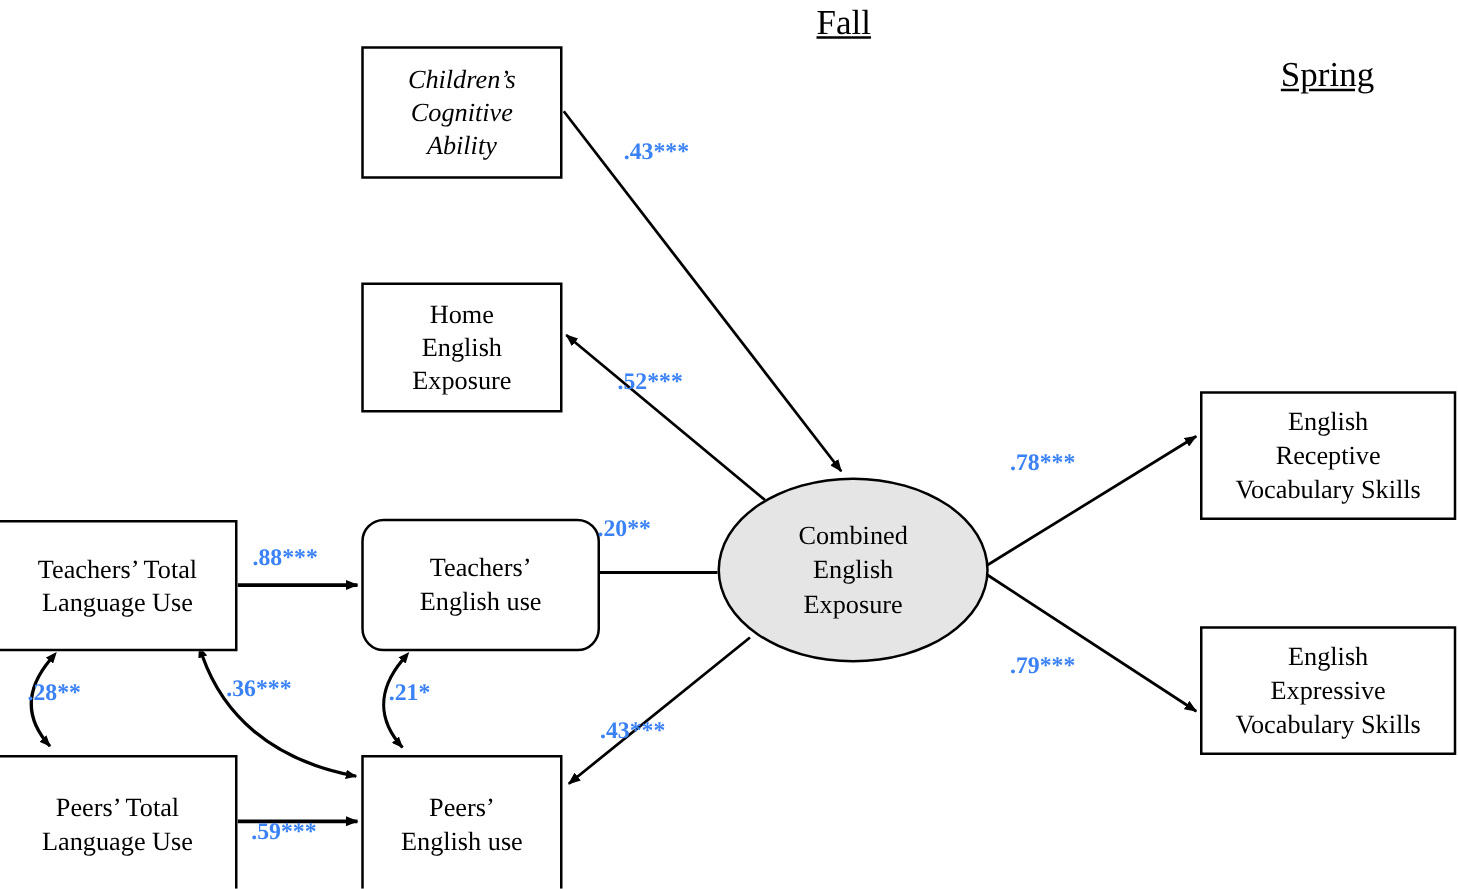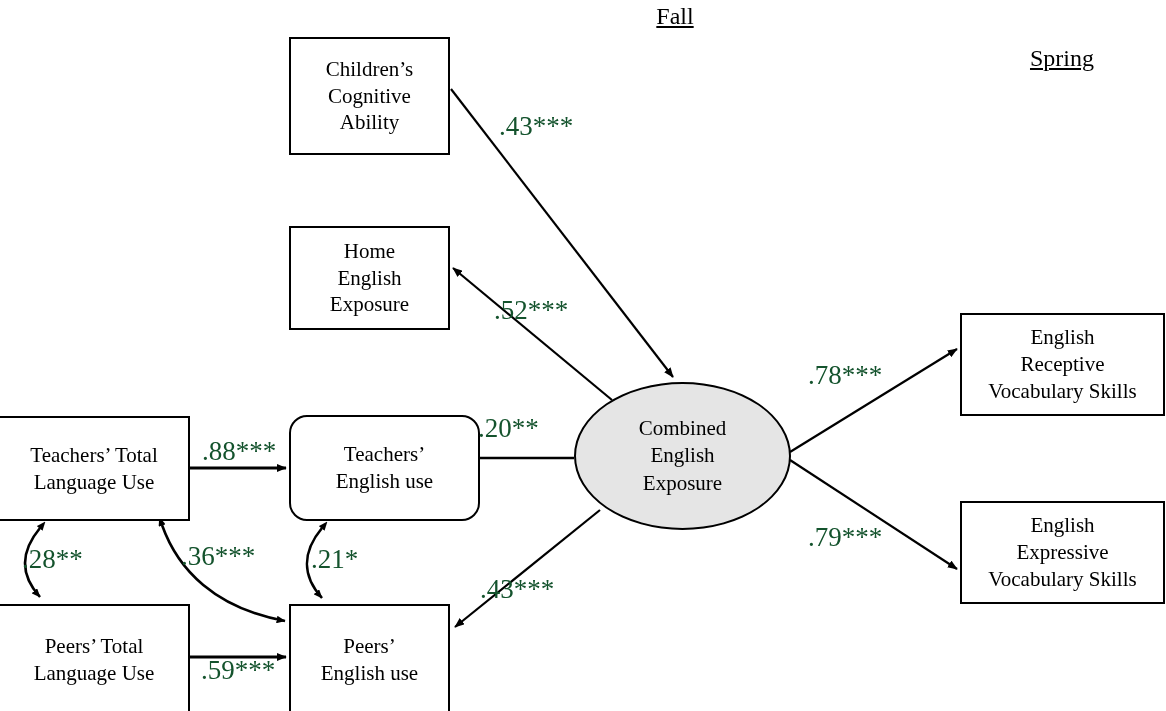--- a/index.html
+++ b/index.html
@@ -49,34 +49,35 @@
     align-items: center;
     justify-content: center;
     font-size: 21px;
     line-height: 1.3;
     color: #000000;
     text-align: center;
     z-index: 3;
   }
   .section-header {
     position: absolute;
-    font-size: 24px;
+    font-size: 28px;
     color: #000000;
     text-decoration: underline;
     text-align: center;
     white-space: nowrap;
     z-index: 4;
   }
   .path-label {
     position: absolute;
-    font-size: 27px;
-    color: #14532d;
+    font-size: 19px;
+    color: #3b82f6;
     white-space: nowrap;
     background: transparent;
     z-index: 5;
+    font-weight: bold;
   }
 </style>
 </head>
 <body>
 
 <div id="diagram-root">
 
   <svg class="layer" viewBox="0 0 1166 711">
     <defs>
       <marker id="arrowhead" markerWidth="10" markerHeight="8" refX="9.2" refY="4" orient="auto" markerUnits="userSpaceOnUse">
@@ -112,21 +113,21 @@
     <path d="M 40 528 C 20 552, 20 575, 40 597" fill="none" stroke="#000000" stroke-width="2.6" marker-end="url(#arrowhead-sm)" marker-start="url(#arrowhead-sm-start)"></path>
 
     <path d="M 322 528 C 302 552, 302 576, 322 598" fill="none" stroke="#000000" stroke-width="2.6" marker-end="url(#arrowhead-sm)" marker-start="url(#arrowhead-sm-start)"></path>
 
     <path d="M 162 525 C 178 570, 215 608, 285 621" fill="none" stroke="#000000" stroke-width="2.6" marker-end="url(#arrowhead-sm)" marker-start="url(#arrowhead-sm-start)"></path>
   </svg>
 
   <div class="section-header" style="left: 615px; top: 3px; width: 120px;">Fall</div>
   <div class="section-header" style="left: 1002px; top: 3px; width: 120px; margin-top: 42px;">Spring</div>
 
-  <div class="node-box" style="left: 289px; top: 37px; width: 161px; height: 118px;">
+  <div class="node-box" style="left: 289px; top: 37px; width: 161px; height: 106px; font-style: italic;">
     <span class="line">Children’s</span>
     <span class="line">Cognitive</span>
     <span class="line">Ability</span>
   </div>
 
   <div class="node-box" style="left: 289px; top: 226px; width: 161px; height: 104px;">
     <span class="line">Home</span>
     <span class="line">English</span>
     <span class="line">Exposure</span>
   </div>

